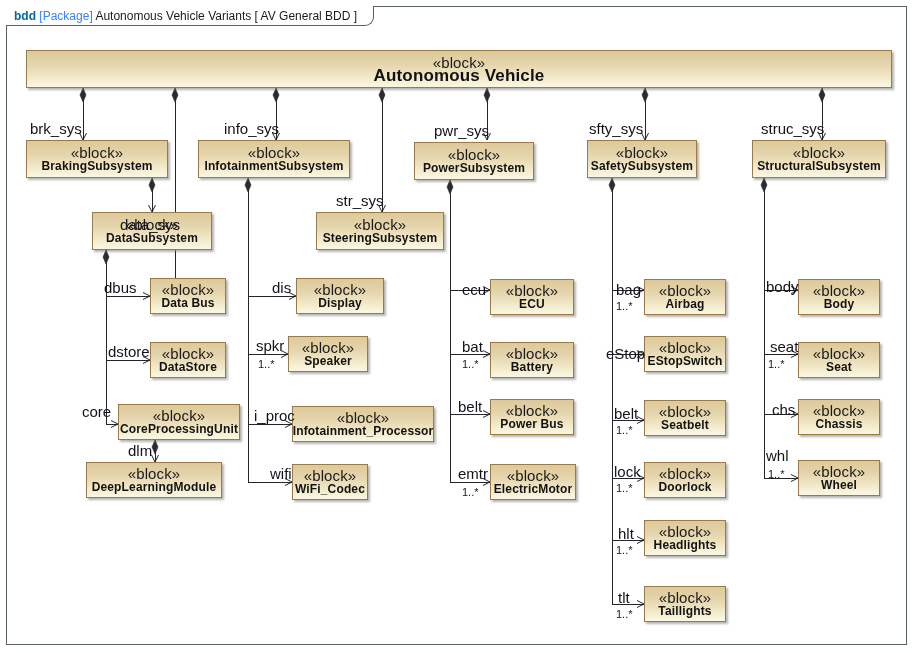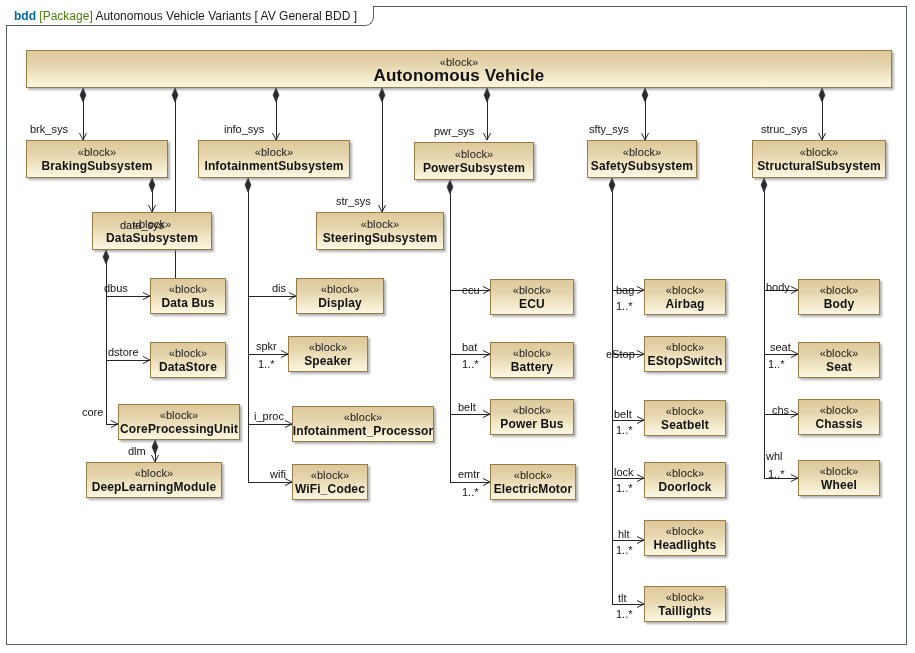--- a/index.html
+++ b/index.html
@@ -42,21 +42,21 @@
     background: #ffffff;
     padding: 1px 16px 1px 8px;
     white-space: nowrap;
     font-size: 12px;
     line-height: 18px;
     color: #1b1b1b;
     border-bottom-right-radius: 9px;
     z-index: 6;
   }
   #frame-tab .kw { font-weight: bold; color: #0369a1; }
-  #frame-tab .pkg { color: #4d7c0f; margin-top: 24px; }
+  #frame-tab .pkg { color: #3b82f6; margin-top: 24px; }
   #frame-tab .nm { color: #1b1b1b; }
 
   
   #wires {
     position: absolute;
     left: 0; top: 0;
     width: 915px; height: 653px;
     z-index: 2;
     pointer-events: none;
   }
@@ -70,39 +70,39 @@
     box-shadow: 2px 2px 2px rgba(120,120,120,0.55);
     text-align: center;
     z-index: 4;
     display: flex;
     flex-direction: column;
     align-items: center;
     justify-content: center;
     overflow: hidden;
   }
   .block .stereo {
-    font-size: 11px;
+    font-size: 15px;
     line-height: 13px;
     color: #1a1a1a;
     letter-spacing: 0.1px;
   }
   .block .bname {
     font-size: 12px;
     line-height: 14px;
     font-weight: bold;
     color: #121212;
     letter-spacing: 0.15px;
     white-space: nowrap;
   }
   .block.root .bname { font-size: 17px; }
 
   
   .lbl {
     position: absolute;
-    font-size: 11px;
+    font-size: 15px;
     line-height: 12px;
     color: #13131a;
     white-space: nowrap;
     z-index: 5;
   }
   .mult {
     position: absolute;
     font-size: 11px;
     line-height: 12px;
     color: #15151c;

